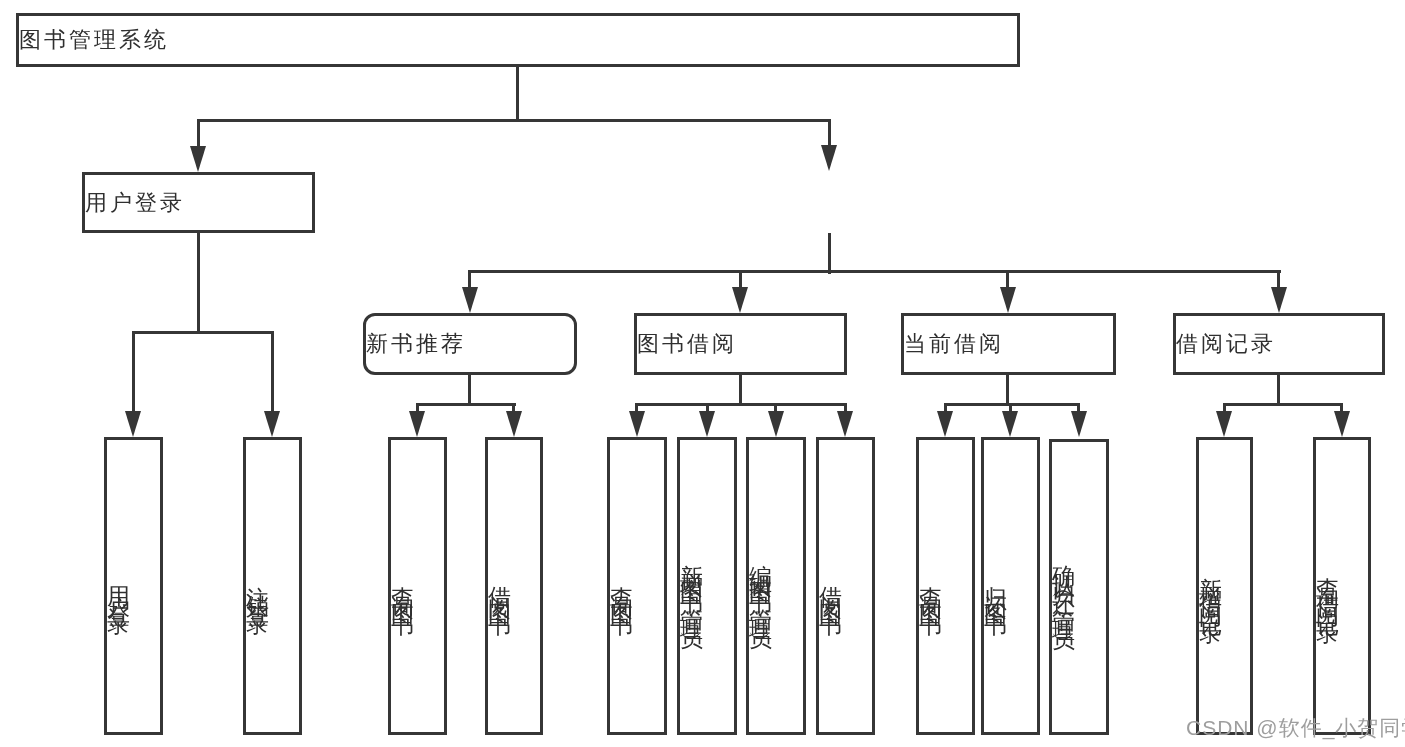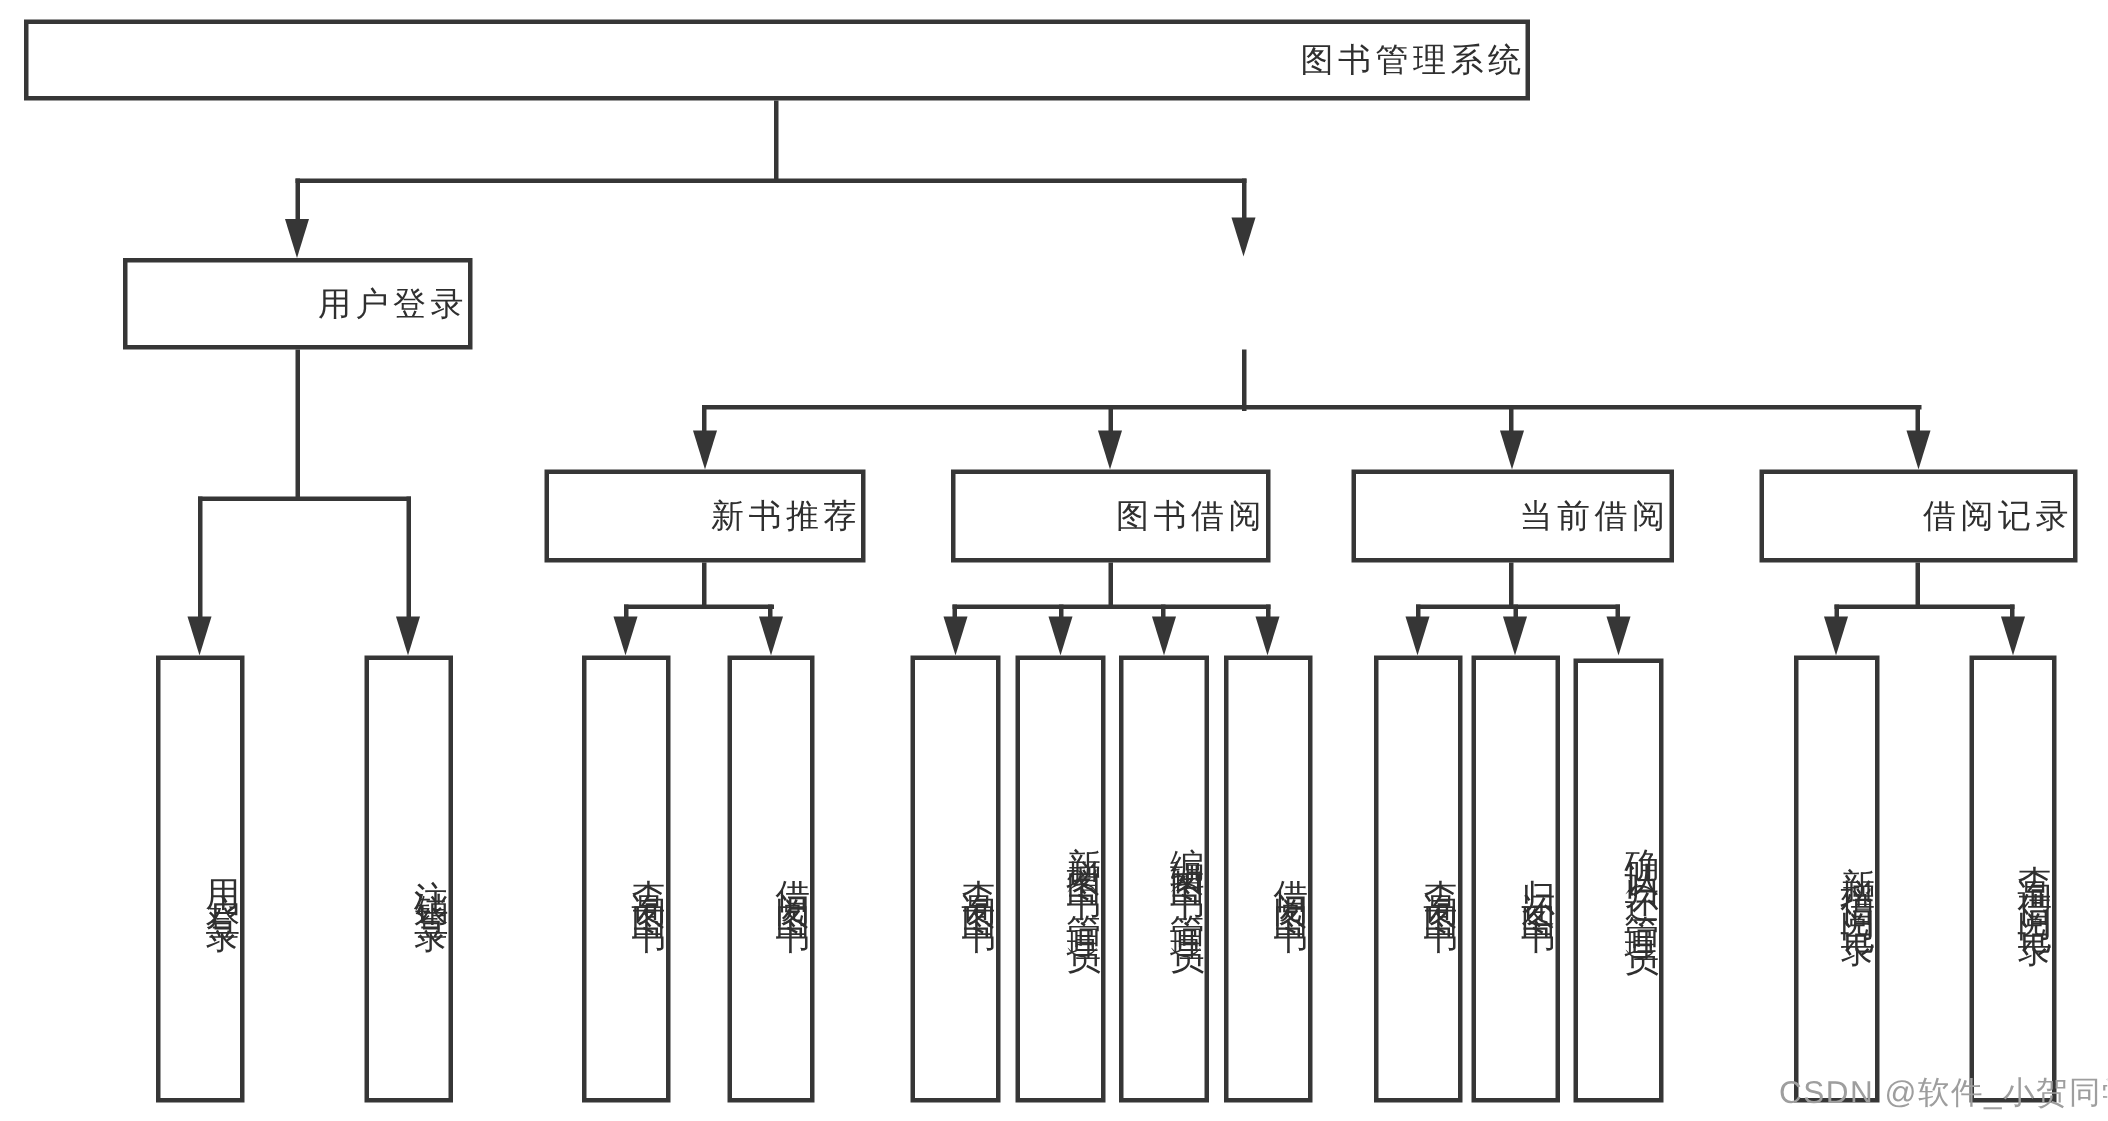--- a/index.html
+++ b/index.html
@@ -11,21 +11,21 @@
     font-family: "Liberation Sans", sans-serif;
     overflow: hidden;
   }
   .node {
     position: absolute;
     box-sizing: border-box;
     border: 3px solid #363636;
     background: #ffffff;
     display: flex;
     align-items: center;
-    justify-content: flex-end;
+    justify-content: flex-start;
   }
   .hnode .lbl {
     font-size: 22px;
     color: #2f2f2f;
     letter-spacing: 3px;
     white-space: nowrap;
   }
   .vnode .lbl {
     writing-mode: vertical-rl;
     -webkit-text-orientation: mixed;
@@ -92,21 +92,21 @@
     <div class="vline" style="left:468px; top:270px; height:19px;"></div>
     <div class="arrow" style="left:462px; top:287px;"></div>
     <div class="vline" style="left:739px; top:270px; height:19px;"></div>
     <div class="arrow" style="left:732px; top:287px;"></div>
     <div class="vline" style="left:1006px; top:270px; height:19px;"></div>
     <div class="arrow" style="left:1000px; top:287px;"></div>
     <div class="vline" style="left:1277px; top:270px; height:19px;"></div>
     <div class="arrow" style="left:1271px; top:287px;"></div>
   </div>
 
-  <div class="node hnode" style="left:363px; top:313px; width:214px; height:62px;">
+  <div class="node hnode" style="left:363px; top:313px; width:214px; height:62px;border-radius:12px;">
     <span class="lbl">新书推荐</span>
   </div>
   <div class="node hnode" style="left:901px; top:313px; width:215px; height:62px;">
     <span class="lbl">当前借阅</span>
   </div>
   <div class="node hnode" style="left:634px; top:313px; width:213px; height:62px;">
     <span class="lbl">图书借阅</span>
   </div>
   <div class="node hnode" style="left:1173px; top:313px; width:212px; height:62px;">
     <span class="lbl">借阅记录</span>

